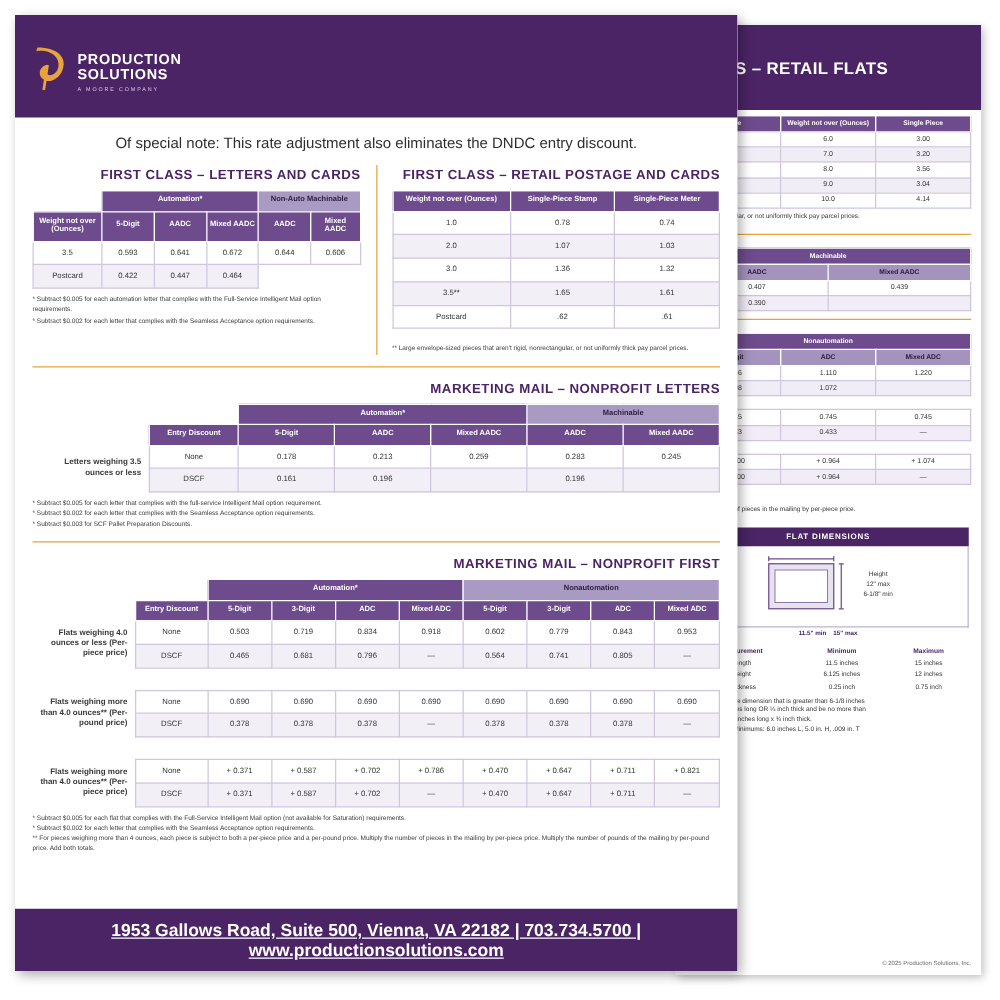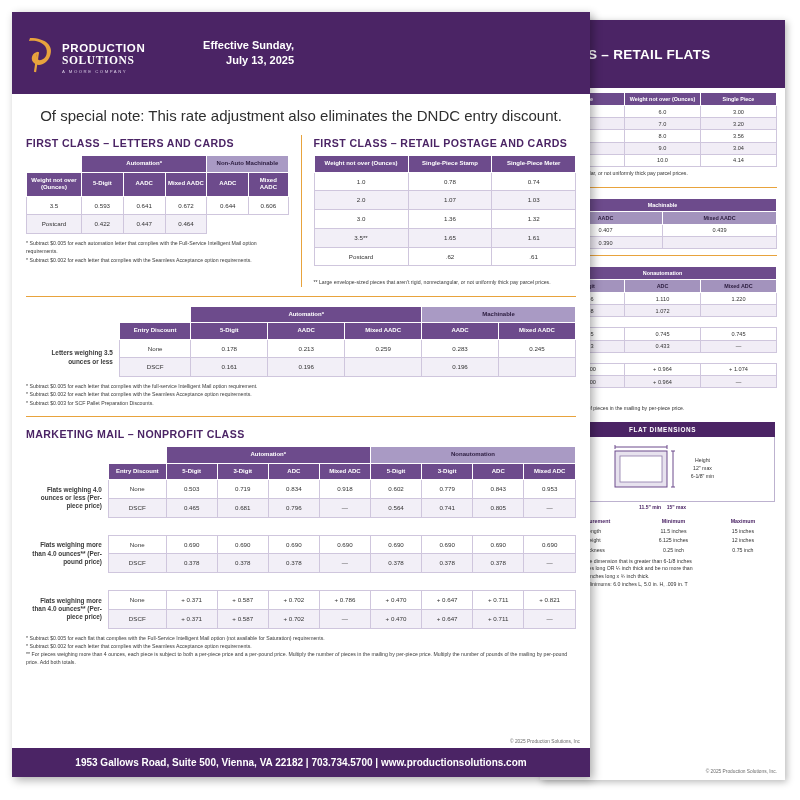--- a/index.html
+++ b/index.html
@@ -108,47 +108,47 @@
   }
   .logo-wrap {
     display: flex;
     align-items: flex-end;
     width: 150px;
     flex: 0 0 150px;
   }
   .logo-mark { width: 30px; height: 42px; margin-right: 6px; }
   .logo-text { line-height: 1.05; }
   .logo-l1 { font-size: 11.5px; font-weight: bold; letter-spacing: .6px; }
-  .logo-l2 { font-size: 11.5px; font-weight: bold; letter-spacing: .6px; font-family: Liberation Serif, serif; }
+  .logo-l2 { font-size: 11.5px; font-weight: bold; letter-spacing: .6px; }
   .logo-l3 { font-size: 4.3px; letter-spacing: 1.5px; color: #d9cde5; margin-top: 3px; }
   .hdr-title {
     flex: 1;
     text-align: center;
     font-size: 30px;
     font-weight: bold;
     letter-spacing: -0.3px;
   }
   .hdr-date {
     width: 118px;
     flex: 0 0 118px;
     text-align: right;
     font-size: 11px;
     font-weight: bold;
     line-height: 1.35;
   }
 
   .note-special {
     text-align: center;
-    font-size: 15px;
+    font-size: 12px;
     color: #2f2f2f;
     padding: 13px 0 11px 0;
   }
 
   .sec-title {
-    text-align: left;
+    text-align: right;
     color: #4b2465;
     font-size: 10.6px;
     font-weight: bold;
     letter-spacing: .4px;
     padding: 2px 0 6px 0;
   }
 
   .two-col {
     display: flex;
     padding: 0 14px;
@@ -219,24 +219,25 @@
   .block { padding: 0 14px; box-sizing: border-box; }
 
   .footer {
     position: absolute;
     left: 0;
     bottom: 0;
     width: 100%;
     background: #4b2465;
     color: #ffffff;
     text-align: center;
-    font-size: 10px;
+    font-size: 14px;
     font-weight: bold;
     padding: 9px 0 9px 0;
     box-sizing: border-box;
+    text-decoration: underline;
   }
   .copyright {
     position: absolute;
     right: 10px;
     bottom: 33px;
     font-size: 4.8px;
     color: #6b6b6b;
   }
   .copyright-back {
     position: absolute;
@@ -495,24 +496,20 @@
         <svg class="logo-mark" viewBox="0 0 30 42">
           <path d="M4 6 C 20 6, 28 14, 24 24 C 21 32, 12 36, 7 30 C 4 26, 7 20, 12 20 C 9 24, 11 29, 15 28 C 20 27, 23 20, 19 14 C 15 9, 8 8, 3 9 Z" fill="#e8a33d"></path>
           <path d="M12 20 L 9 40" stroke="#e8a33d" stroke-width="2.2" fill="none"></path>
         </svg>
         <div class="logo-text">
           <div class="logo-l1">PRODUCTION</div>
           <div class="logo-l2">SOLUTIONS</div>
           <div class="logo-l3">A MOORE COMPANY</div>
         </div>
       </div>
-      <div class="hdr-date">
-        <div>Effective Sunday,</div>
-        <div>July 13, 2025</div>
-      </div>
     </div>
 
     <div class="note-special">Of special note: This rate adjustment also eliminates the DNDC entry discount.</div>
 
     <div class="two-col">
       <div class="col">
         <div class="sec-title">FIRST CLASS – LETTERS AND CARDS</div>
         <table class="rt">
           <colgroup>
               <col style="width:21%">
@@ -605,20 +602,21 @@
           </table>
         <div class="fn" style="padding-top:12px">
           <div>** Large envelope-sized pieces that aren't rigid, nonrectangular, or not uniformly thick pay parcel prices.</div>
         </div>
       </div>
     </div>
 
     <div class="rule-orange"></div>
 
     <div class="block">
+      <div class="sec-title">MARKETING MAIL – NONPROFIT LETTERS</div>
       <table class="rt">
         <colgroup>
             <col style="width:17%">
             <col style="width:13%">
             <col style="width:14%">
             <col style="width:14%">
             <col style="width:14%">
             <col style="width:14%">
             <col style="width:14%">
           </colgroup>
@@ -660,21 +658,21 @@
       <div class="fn">
         <div>* Subtract $0.005 for each letter that complies with the full-service Intelligent Mail option requirement.</div>
         <div>* Subtract $0.002 for each letter that complies with the Seamless Acceptance option requirements.</div>
         <div>* Subtract $0.003 for SCF Pallet Preparation Discounts.</div>
       </div>
     </div>
 
     <div class="rule-orange"></div>
 
     <div class="block">
-      <div class="sec-title">MARKETING MAIL – NONPROFIT CLASS</div>
+      <div class="sec-title">MARKETING MAIL – NONPROFIT FIRST</div>
       <table class="rt">
         <colgroup>
           <col style="width:15%">
             <col style="width:10.5%">
           <col style="width:9.3%">
             <col style="width:9.3%">
             <col style="width:9.3%">
             <col style="width:9.3%">
           <col style="width:9.3%">
             <col style="width:9.3%">

